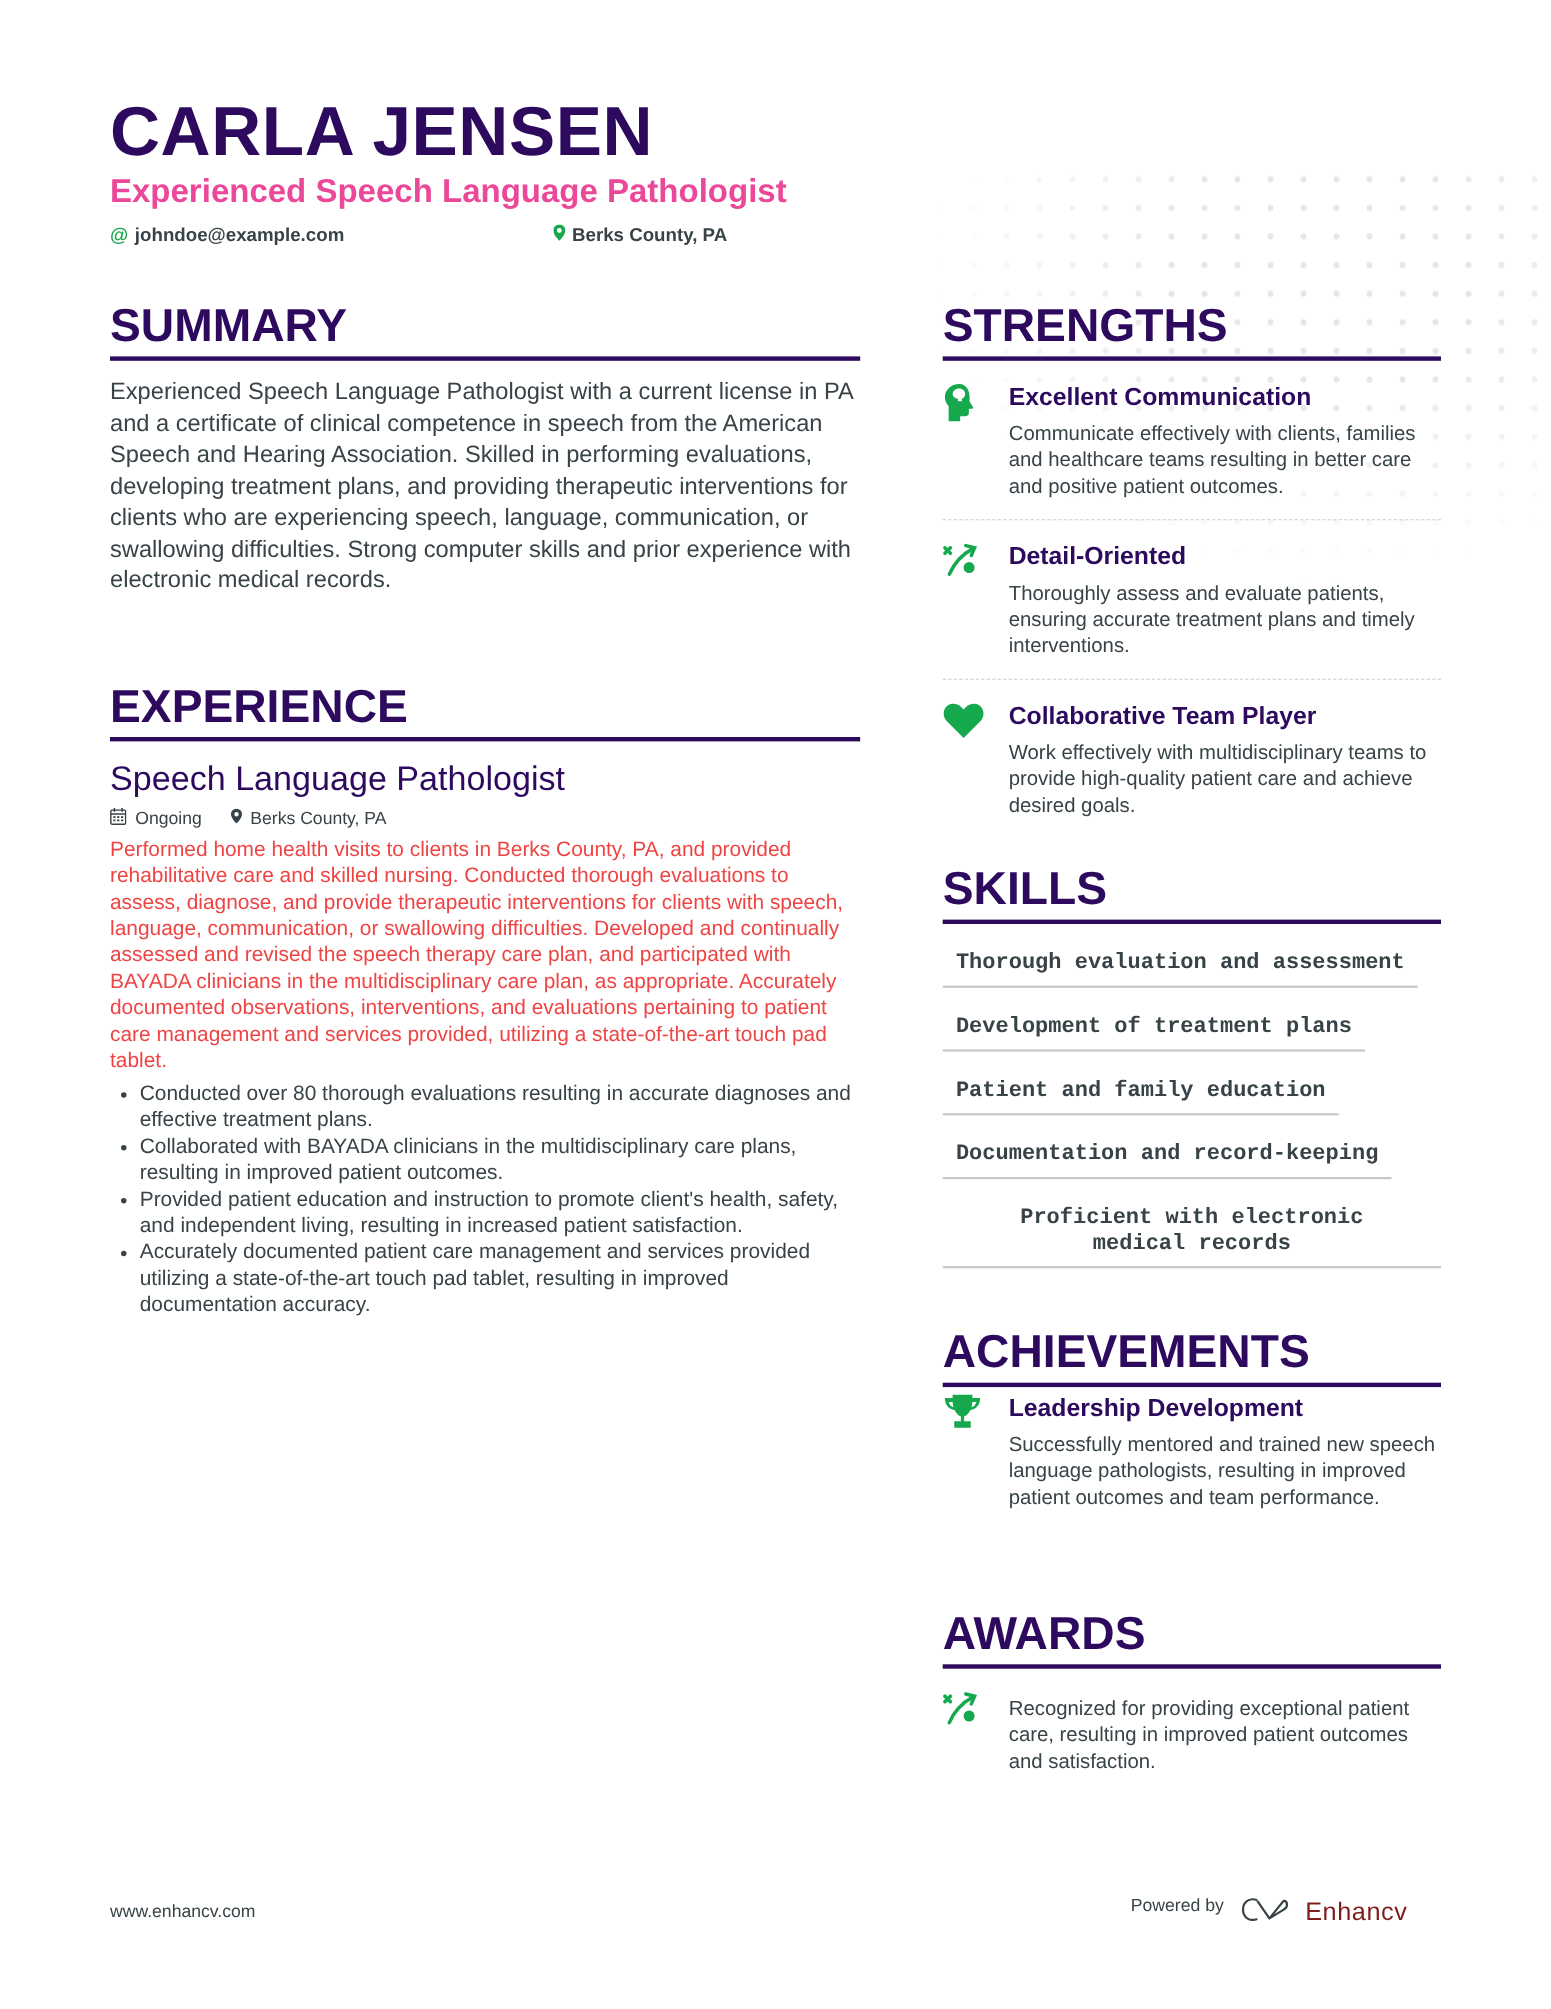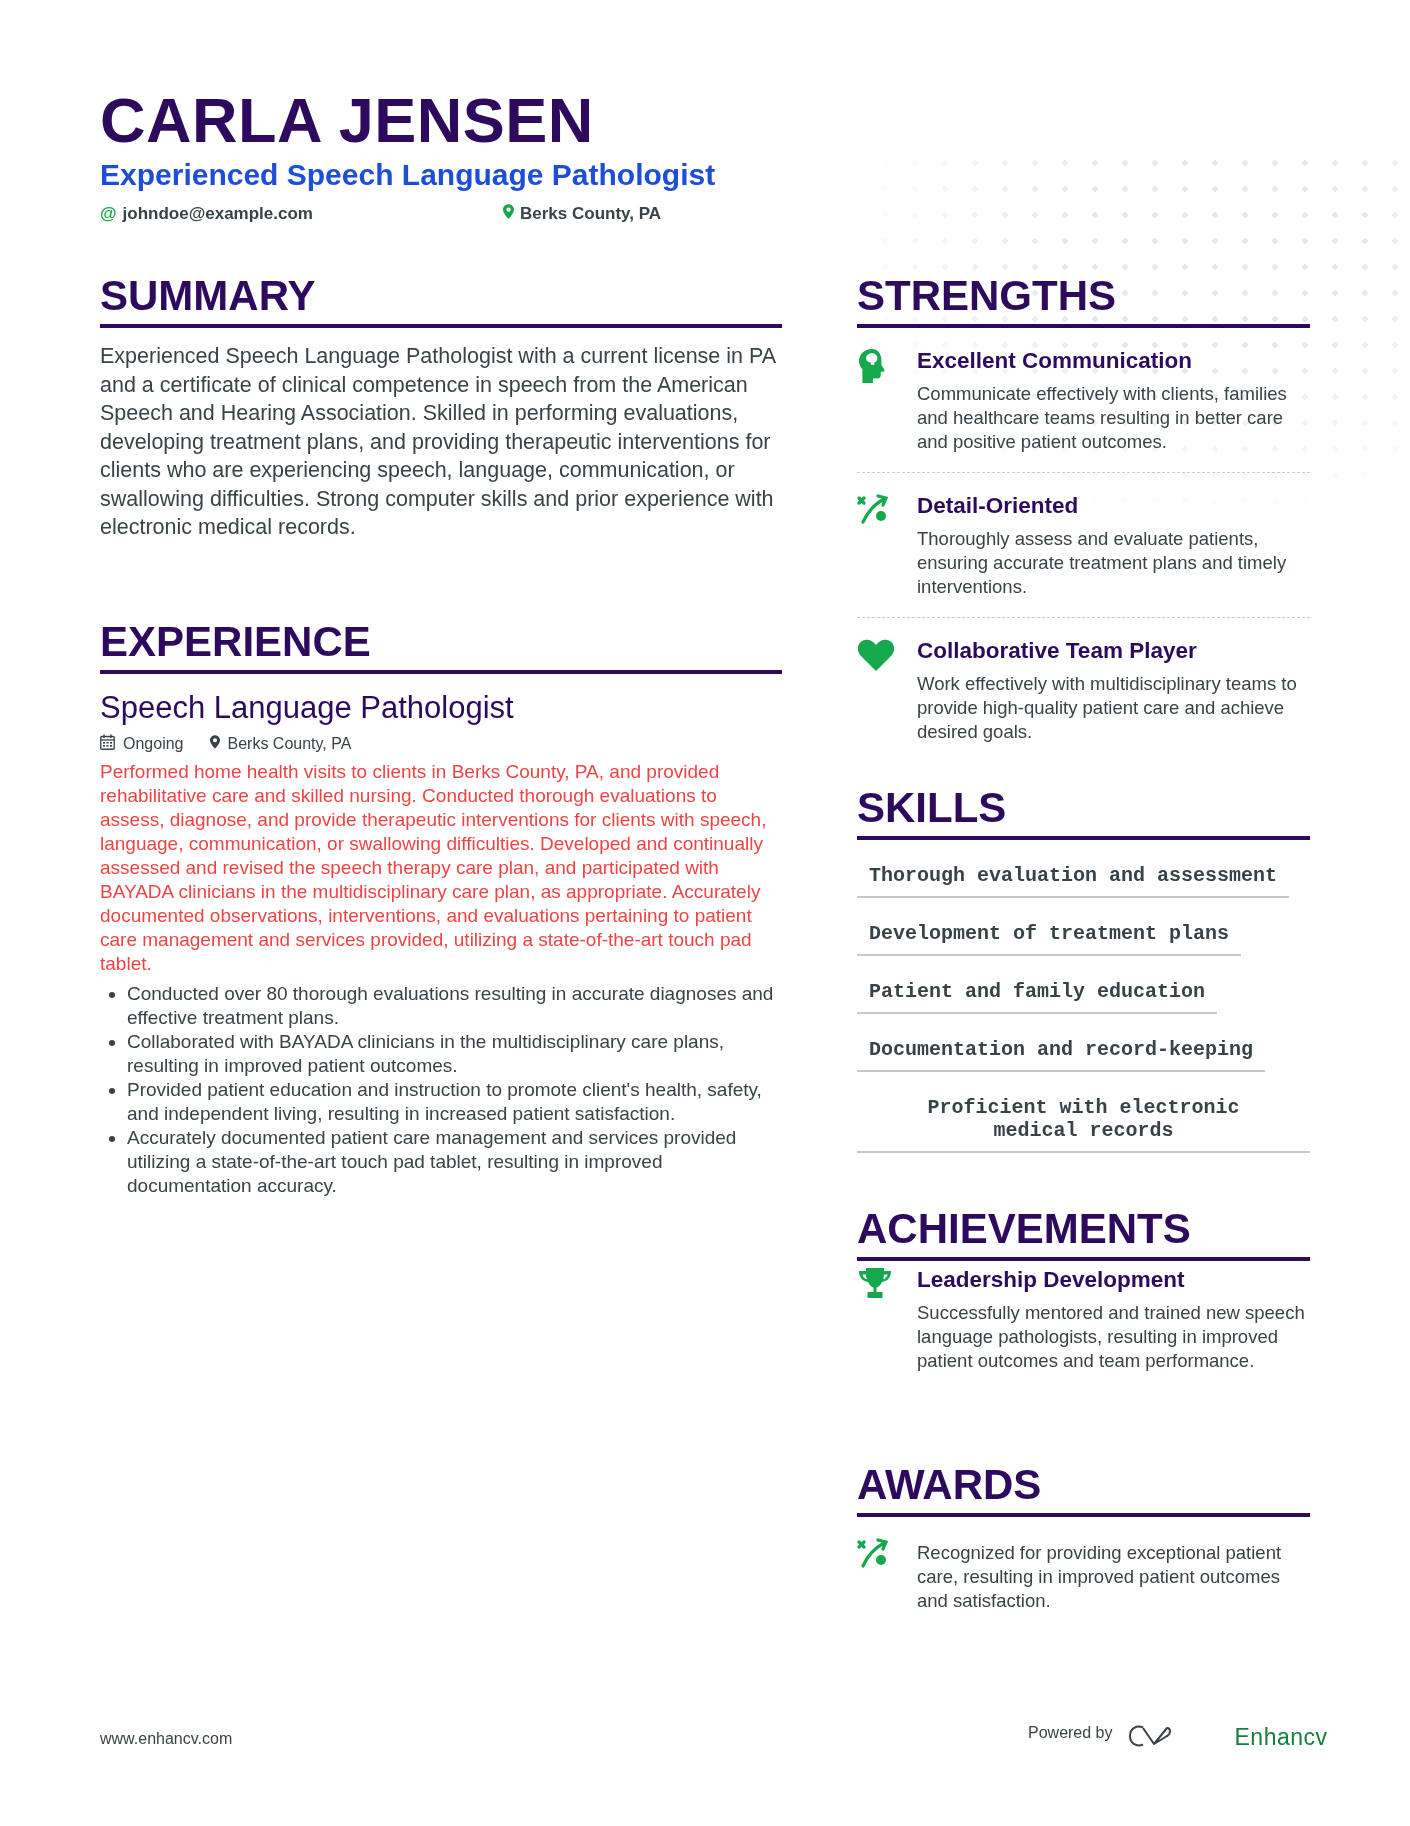--- a/index.html
+++ b/index.html
@@ -18,21 +18,21 @@
     opacity:.9;
     z-index:0;
   }
   .page { position:relative; z-index:1; }
   .name {
     position:absolute; left:100px; top:84px;
     font-size:63px; font-weight:bold; color:#2d0a5e; letter-spacing:0.5px; margin:0;
   }
   .subtitle {
     position:absolute; left:100px; top:158px;
-    font-size:30px; font-weight:bold; color:#1d4ed8; margin:0;
+    font-size:30px; font-weight:bold; color:#ec4899; margin:0;
   }
   .contact { position:absolute; top:204px; font-size:17px; font-weight:bold; color:#384347; display:flex; align-items:center; gap:6px; }
   .contact .ic { color:#16a84d; font-weight:bold; }
   .col-left { position:absolute; left:100px; top:270px; width:682px; }
   .col-right { position:absolute; left:857px; top:270px; width:453px; }
   .sec-h {
     font-size:42px; font-weight:bold; color:#2d0a5e; margin:0; line-height:52px;
     border-bottom:4px solid #2d0a5e; padding-bottom:2px;
   }
   .summary-text { font-size:21.5px; line-height:28.5px; margin:14px 0 0 0; color:#384347; }
@@ -52,21 +52,21 @@
   .str-item { padding:18px 0 18px 0; border-bottom:1px dashed #c9ccd0; }
   .str-item:last-child { border-bottom:none; }
   .skill {
     display:inline-block; font-size:20px; font-weight:bold; color:#384347;
     padding:14px 12px 9px 12px; border-bottom:2px solid #c4c7cb; margin-top:10px;font-family:Liberation Mono, monospace;
   }
   .skill.full { display:block; text-align:center; }
   .footer-left { position:absolute; left:100px; top:1730px; font-size:16px; color:#384347; }
   .footer-right { position:absolute; left:1028px; top:1724px; display:flex; align-items:flex-start; gap:14px; color:#384347; }
   .footer-right .pb { font-size:16px; }
-  .footer-right .brand { font-size:23px; letter-spacing:0.5px; color:#15803d;margin-left:48px; }
+  .footer-right .brand { font-size:23px; letter-spacing:0.5px; color:#7f1d1d; }
 </style>
 </head>
 <body>
 
 <div class="dots"></div>
 
 <div class="page">
 
   <h1 class="name">CARLA JENSEN</h1>
   <h2 class="subtitle">Experienced Speech Language Pathologist</h2>

